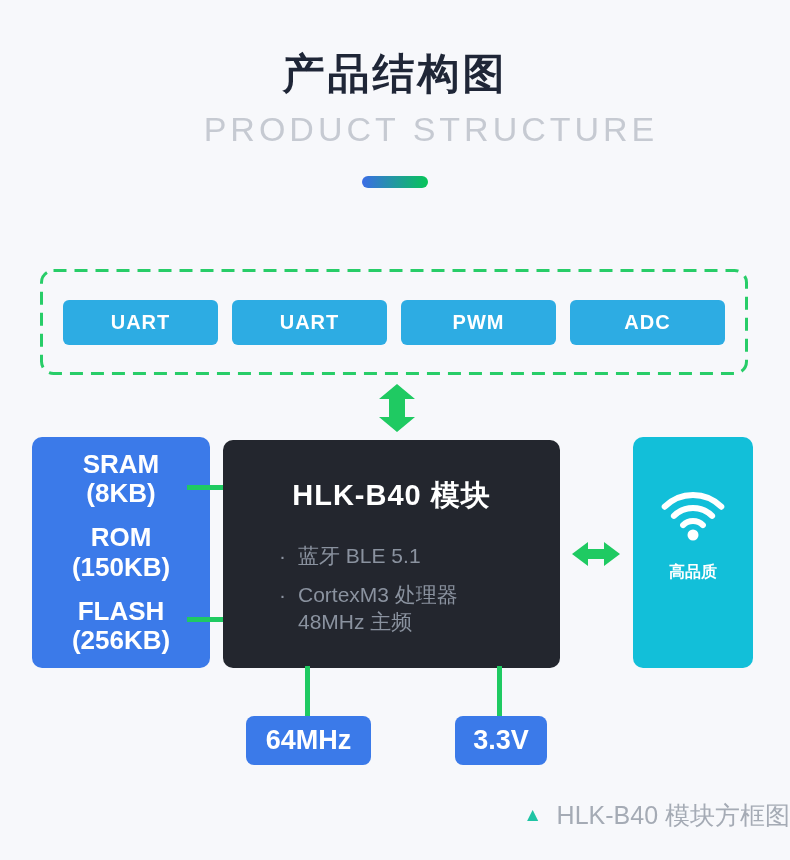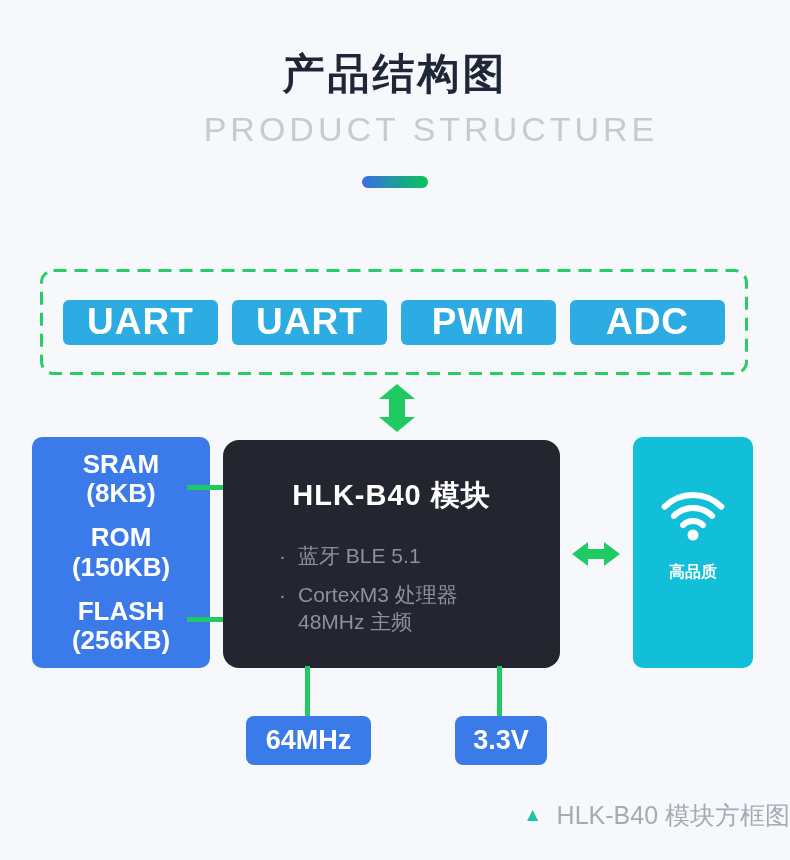--- a/index.html
+++ b/index.html
@@ -21,39 +21,39 @@
   }
   .bus-box{position:absolute;left:40px;top:269px;width:708px;height:106px;}
   .bus-border{position:absolute;left:0;top:0;}
   .bus-row{
     position:absolute;left:0;top:0;width:100%;height:100%;
     display:flex;align-items:center;justify-content:center;gap:14px;
   }
   .port-chip{
     width:155px;height:45px;background:#2dace3;border-radius:6px;color:#fff;
     display:flex;align-items:center;justify-content:center;
-    font-size:37px;font-weight:600;letter-spacing:1px;
+    font-size:20px;font-weight:600;letter-spacing:1px;
   }
   .arrow{position:absolute;}
   .v-arrow{left:379px;top:384px;}
   .h-arrow{left:572px;top:542px;}
   .h-line{position:absolute;height:5px;background:#1fca62;}
   .h-line.l1{left:187px;top:485px;width:48px;}
   .h-line.l2{left:187px;top:617px;width:48px;}
   .v-line{position:absolute;width:5px;height:50px;background:#1fca62;}
   .v-line.b1{left:305px;top:666px;}
   .v-line.b2{left:497px;top:666px;}
   .memory-box{
     position:absolute;left:32px;top:437px;width:178px;height:231px;background:#3b7ae9;
     border-radius:10px;display:flex;flex-direction:column;justify-content:center;
     gap:15px;text-align:center;color:#fff;font-weight:700;font-size:26px;line-height:1.12;
   }
   .module-box{
     position:absolute;left:223px;top:440px;width:337px;height:228px;background:#23262e;
-    border-radius:16px;color:#fff;
+    border-radius:10px;color:#fff;
   }
   .module-title{
     margin-top:36px;text-align:center;font-size:29px;font-weight:700;letter-spacing:1px;
   }
   .module-features{margin:26px 0 0 56px;color:#8a929f;font-size:21px;line-height:1.32;}
   .feature-row{display:flex;gap:12px;margin-bottom:11px;}
   .feature-text{width:232px;}
   .antenna-box{
     position:absolute;left:633px;top:437px;width:120px;height:231px;background:#12bfd9;
     border-radius:10px;display:flex;flex-direction:column;align-items:center;padding-top:42px;

